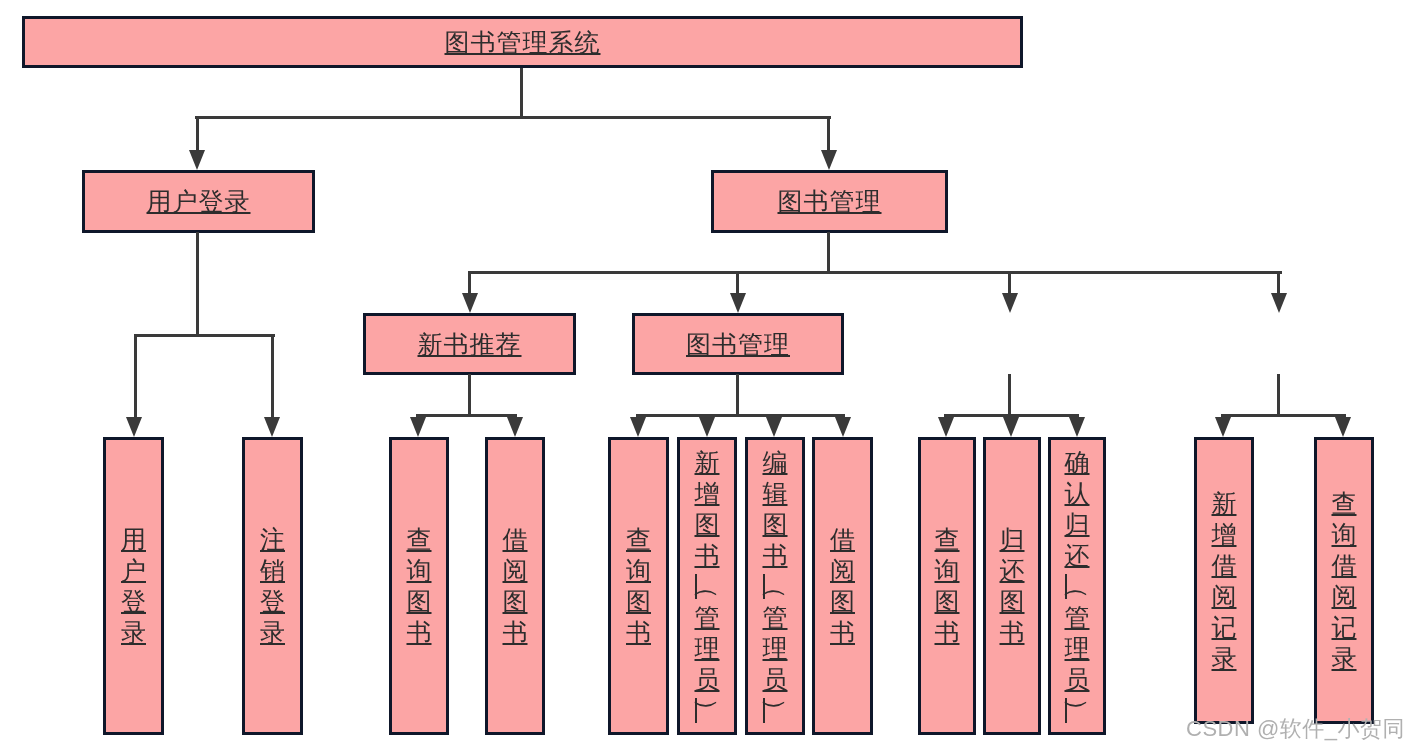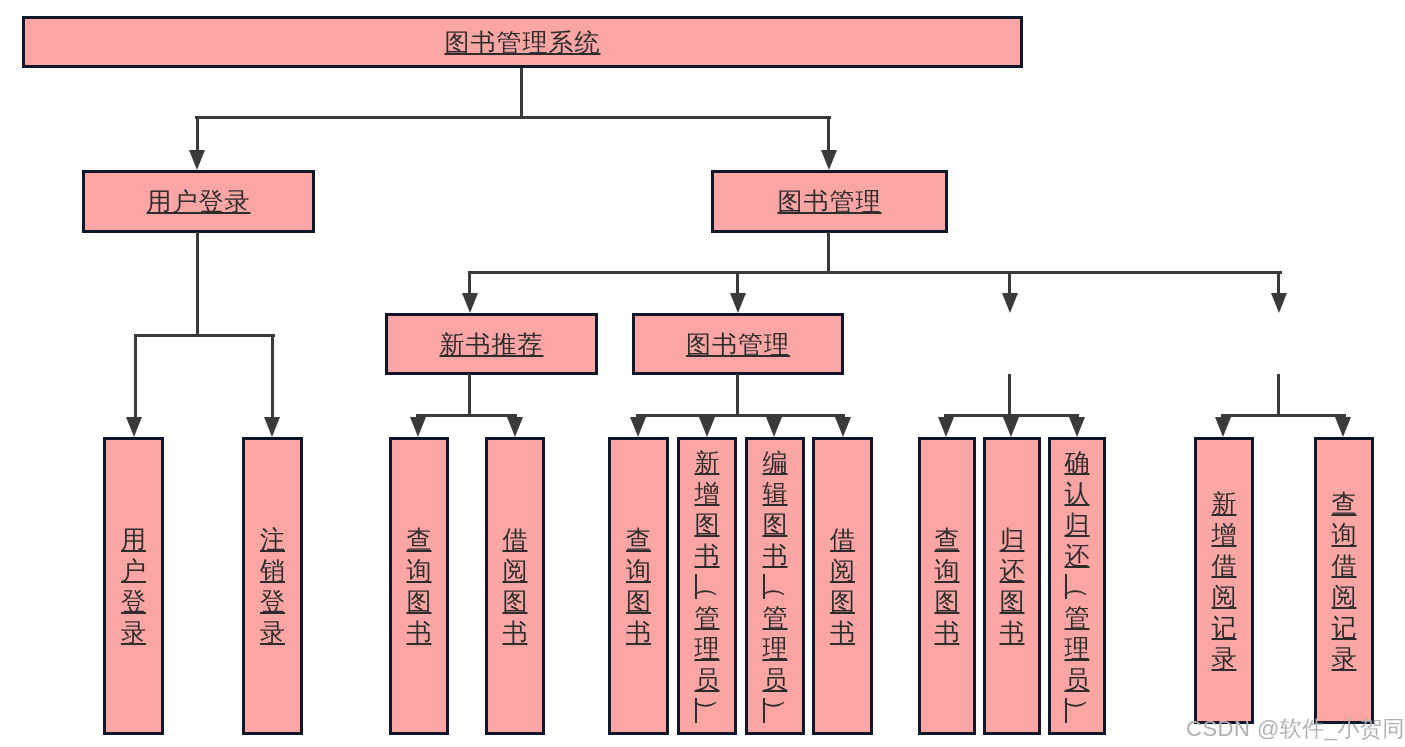--- a/index.html
+++ b/index.html
@@ -31,21 +31,21 @@
 </head>
 <body>
 
 <div id="stage">
 
   <div class="box" style="left:22px; top:16px; width:1001px; height:52px;">图书管理系统</div>
 
   <div class="box" style="left:82px; top:170px; width:233px; height:63px;">用户登录</div>
   <div class="box" style="left:711px; top:170px; width:237px; height:63px;">图书管理</div>
 
-  <div class="box" style="left:363px; top:313px; width:213px; height:62px;margin-left:22px;">新书推荐</div>
+  <div class="box" style="left:363px; top:313px; width:213px; height:62px;">新书推荐</div>
   <div class="box" style="left:632px; top:313px; width:212px; height:62px;">图书管理</div>
 
   <div class="box box-v" style="left:103px; top:437px; width:61px; height:298px;">
       <span>用</span>
       <span>户</span>
       <span>登</span>
       <span>录</span>
     </div>
   <div class="box box-v" style="left:242px; top:437px; width:61px; height:298px;">
       <span>注</span>

